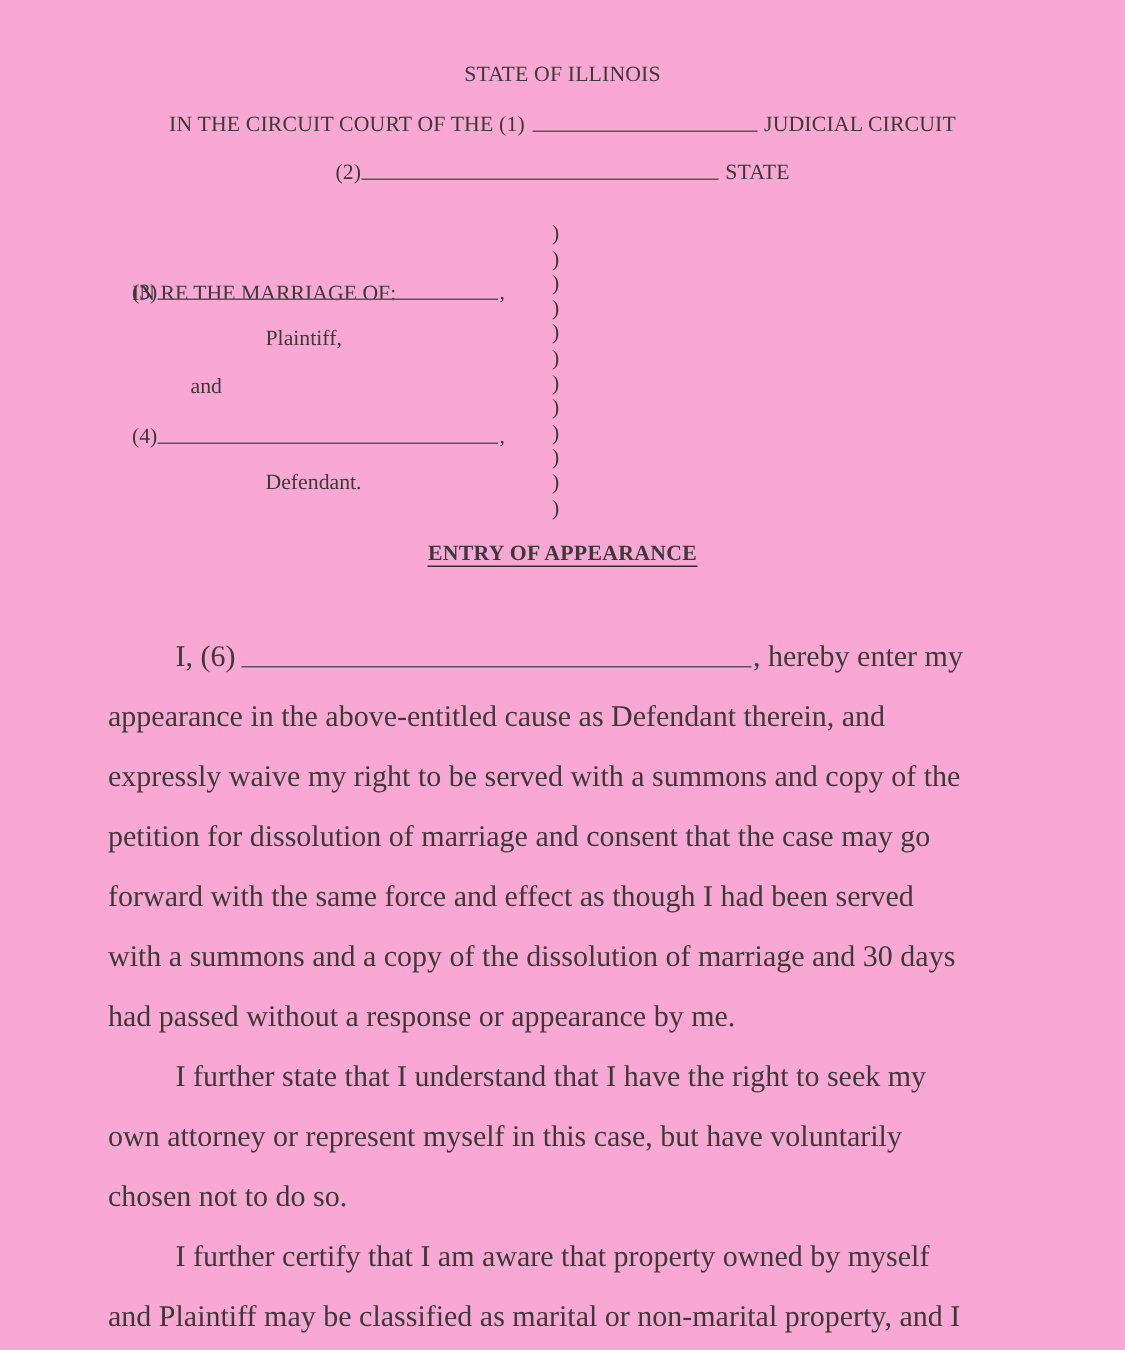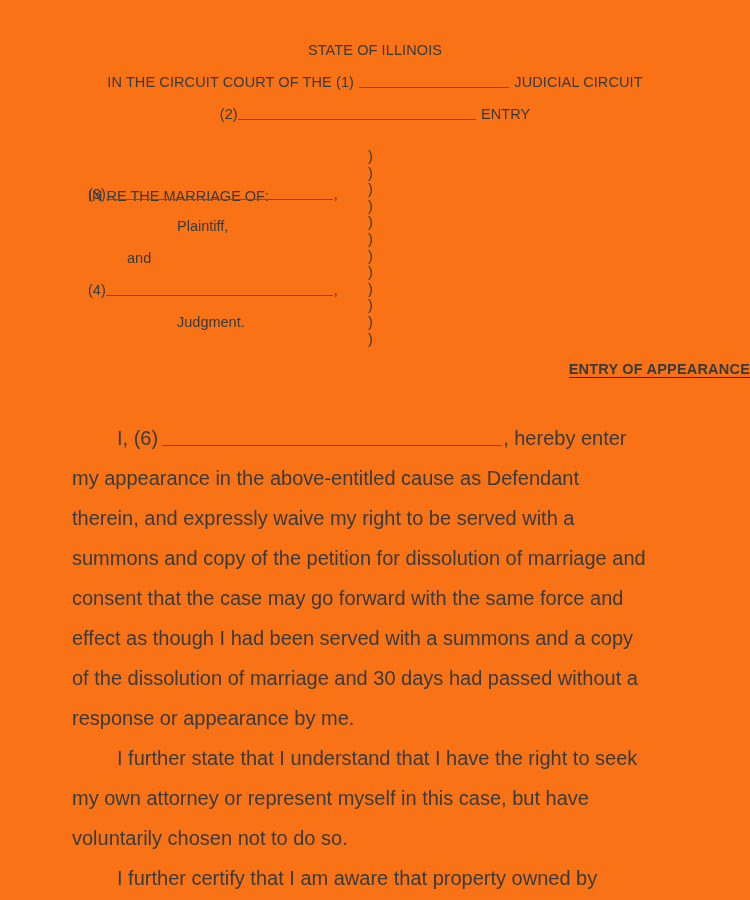--- a/index.html
+++ b/index.html
@@ -14,21 +14,22 @@
     position: relative;
     overflow: hidden;
     font-family: "Liberation Sans", sans-serif;
     color: #3a3a3a;
     -webkit-font-smoothing: antialiased;
   }
 
   .page {
     position: absolute;
     inset: 0;
-    background: #f97316;
+    background: #f9a8d4;
+    font-family: Liberation Serif, serif;
   }
 
   
   .hdr {
     position: absolute;
     left: 0;
     width: 750px;
     text-align: center;
     font-size: 14.5px;
     letter-spacing: .1px;
@@ -91,21 +92,21 @@
     top: 102px;
     white-space: nowrap;
     font-size: 14.5px;
   }
 
   
   .doc-title {
     position: absolute;
     left: 0;
     width: 750px;
-    text-align: right;
+    text-align: center;
     font-weight: bold;
     font-size: 14.5px;
     letter-spacing: .2px;
   }
   .doc-title span {
     border-bottom: 1.6px solid #2e2e2e;
     padding-bottom: 0px;
   }
   .title-l1 { top: 361px; }
   .title-l2 { top: 379px; }
@@ -135,21 +136,21 @@
   </div>
 
   <div class="hdr hdr-court">
     <span>IN THE CIRCUIT COURT OF THE (1)</span>
     <span class="blank b-circuit"></span>
     <span>JUDICIAL CIRCUIT</span>
   </div>
 
   <div class="hdr hdr-county">
     <span>(2)</span><span class="blank b-county"></span>
-    <span>ENTRY</span>
+    <span>STATE</span>
   </div>
 
   <div class="caption">
 
     <div class="cap-line cap-inre">
       <span>IN RE THE MARRIAGE OF:</span>
     </div>
 
     <div class="cap-line cap-p3">
       <span>(3)</span><span class="blank b-party"></span><span>,</span>
@@ -161,21 +162,21 @@
 
     <div class="cap-line cap-and">
       <span>and</span>
     </div>
 
     <div class="cap-line cap-p4">
       <span>(4)</span><span class="blank b-party"></span><span>,</span>
     </div>
 
     <div class="cap-line cap-def">
-      <span>Judgment.</span>
+      <span>Defendant.</span>
     </div>
 
     <div class="paren-col">
         <span>)</span>
         <span>)</span>
         <span>)</span>
         <span>)</span>
         <span>)</span>
         <span>)</span>
         <span>)</span>

